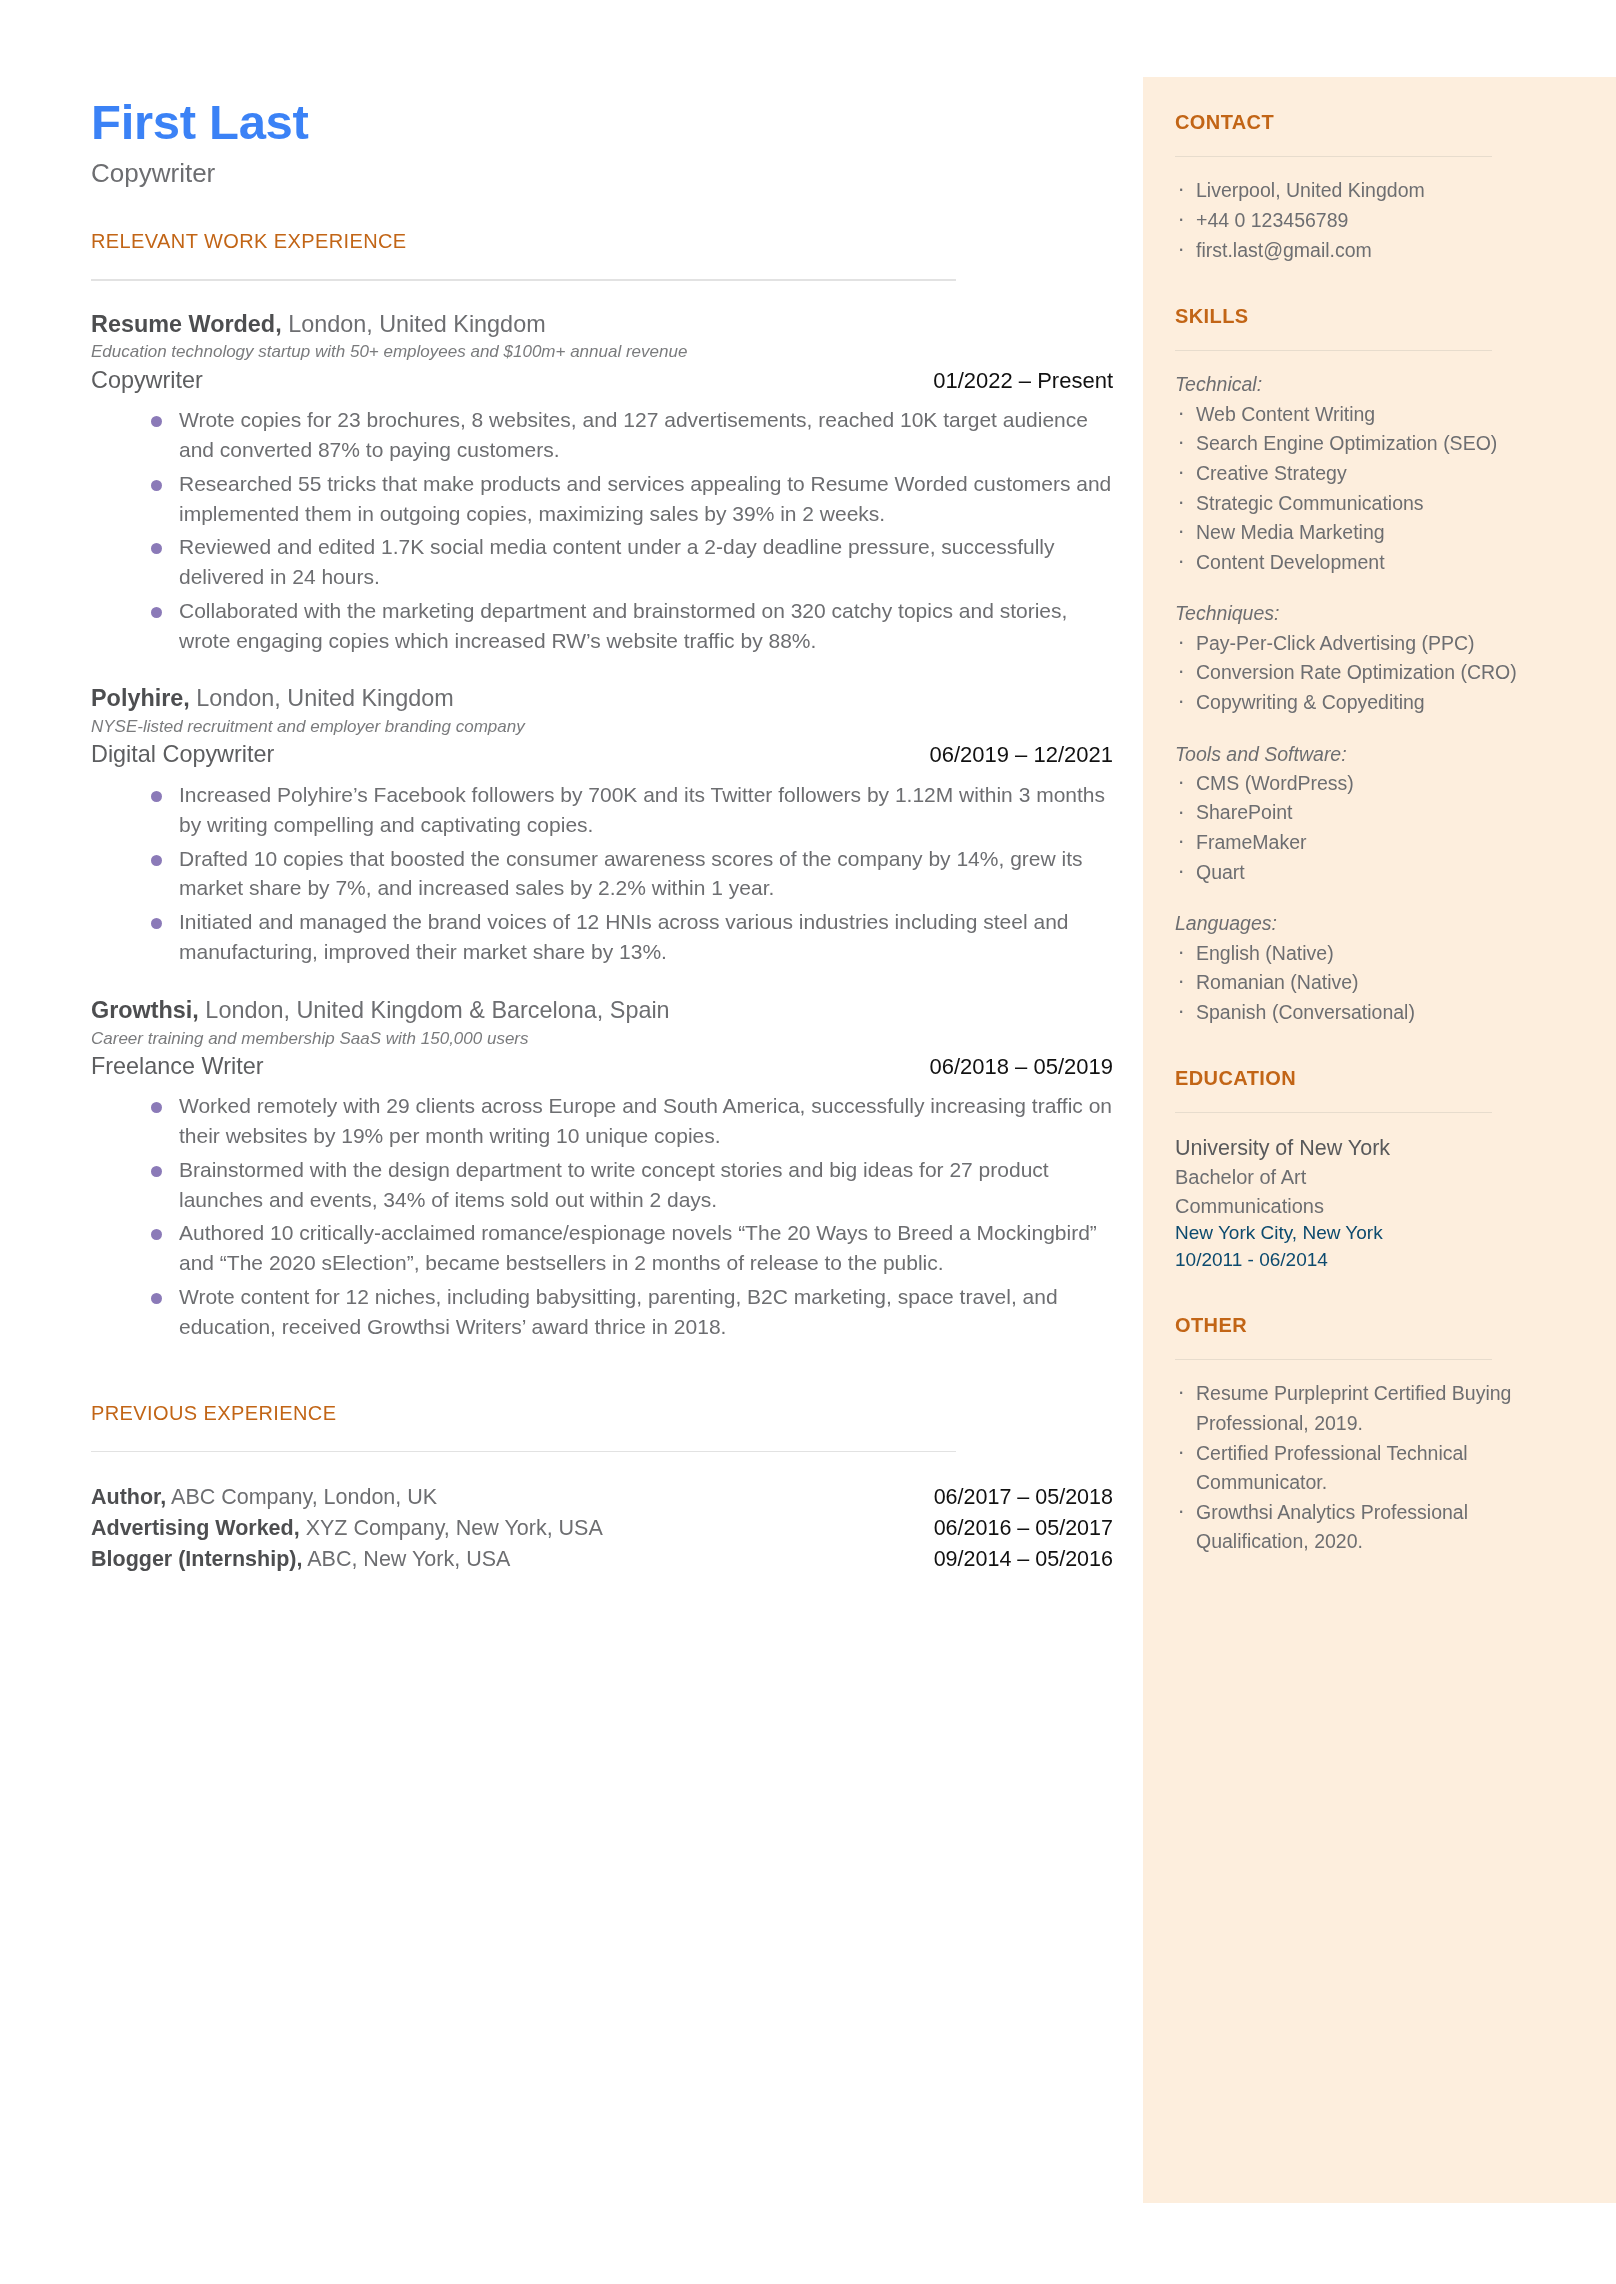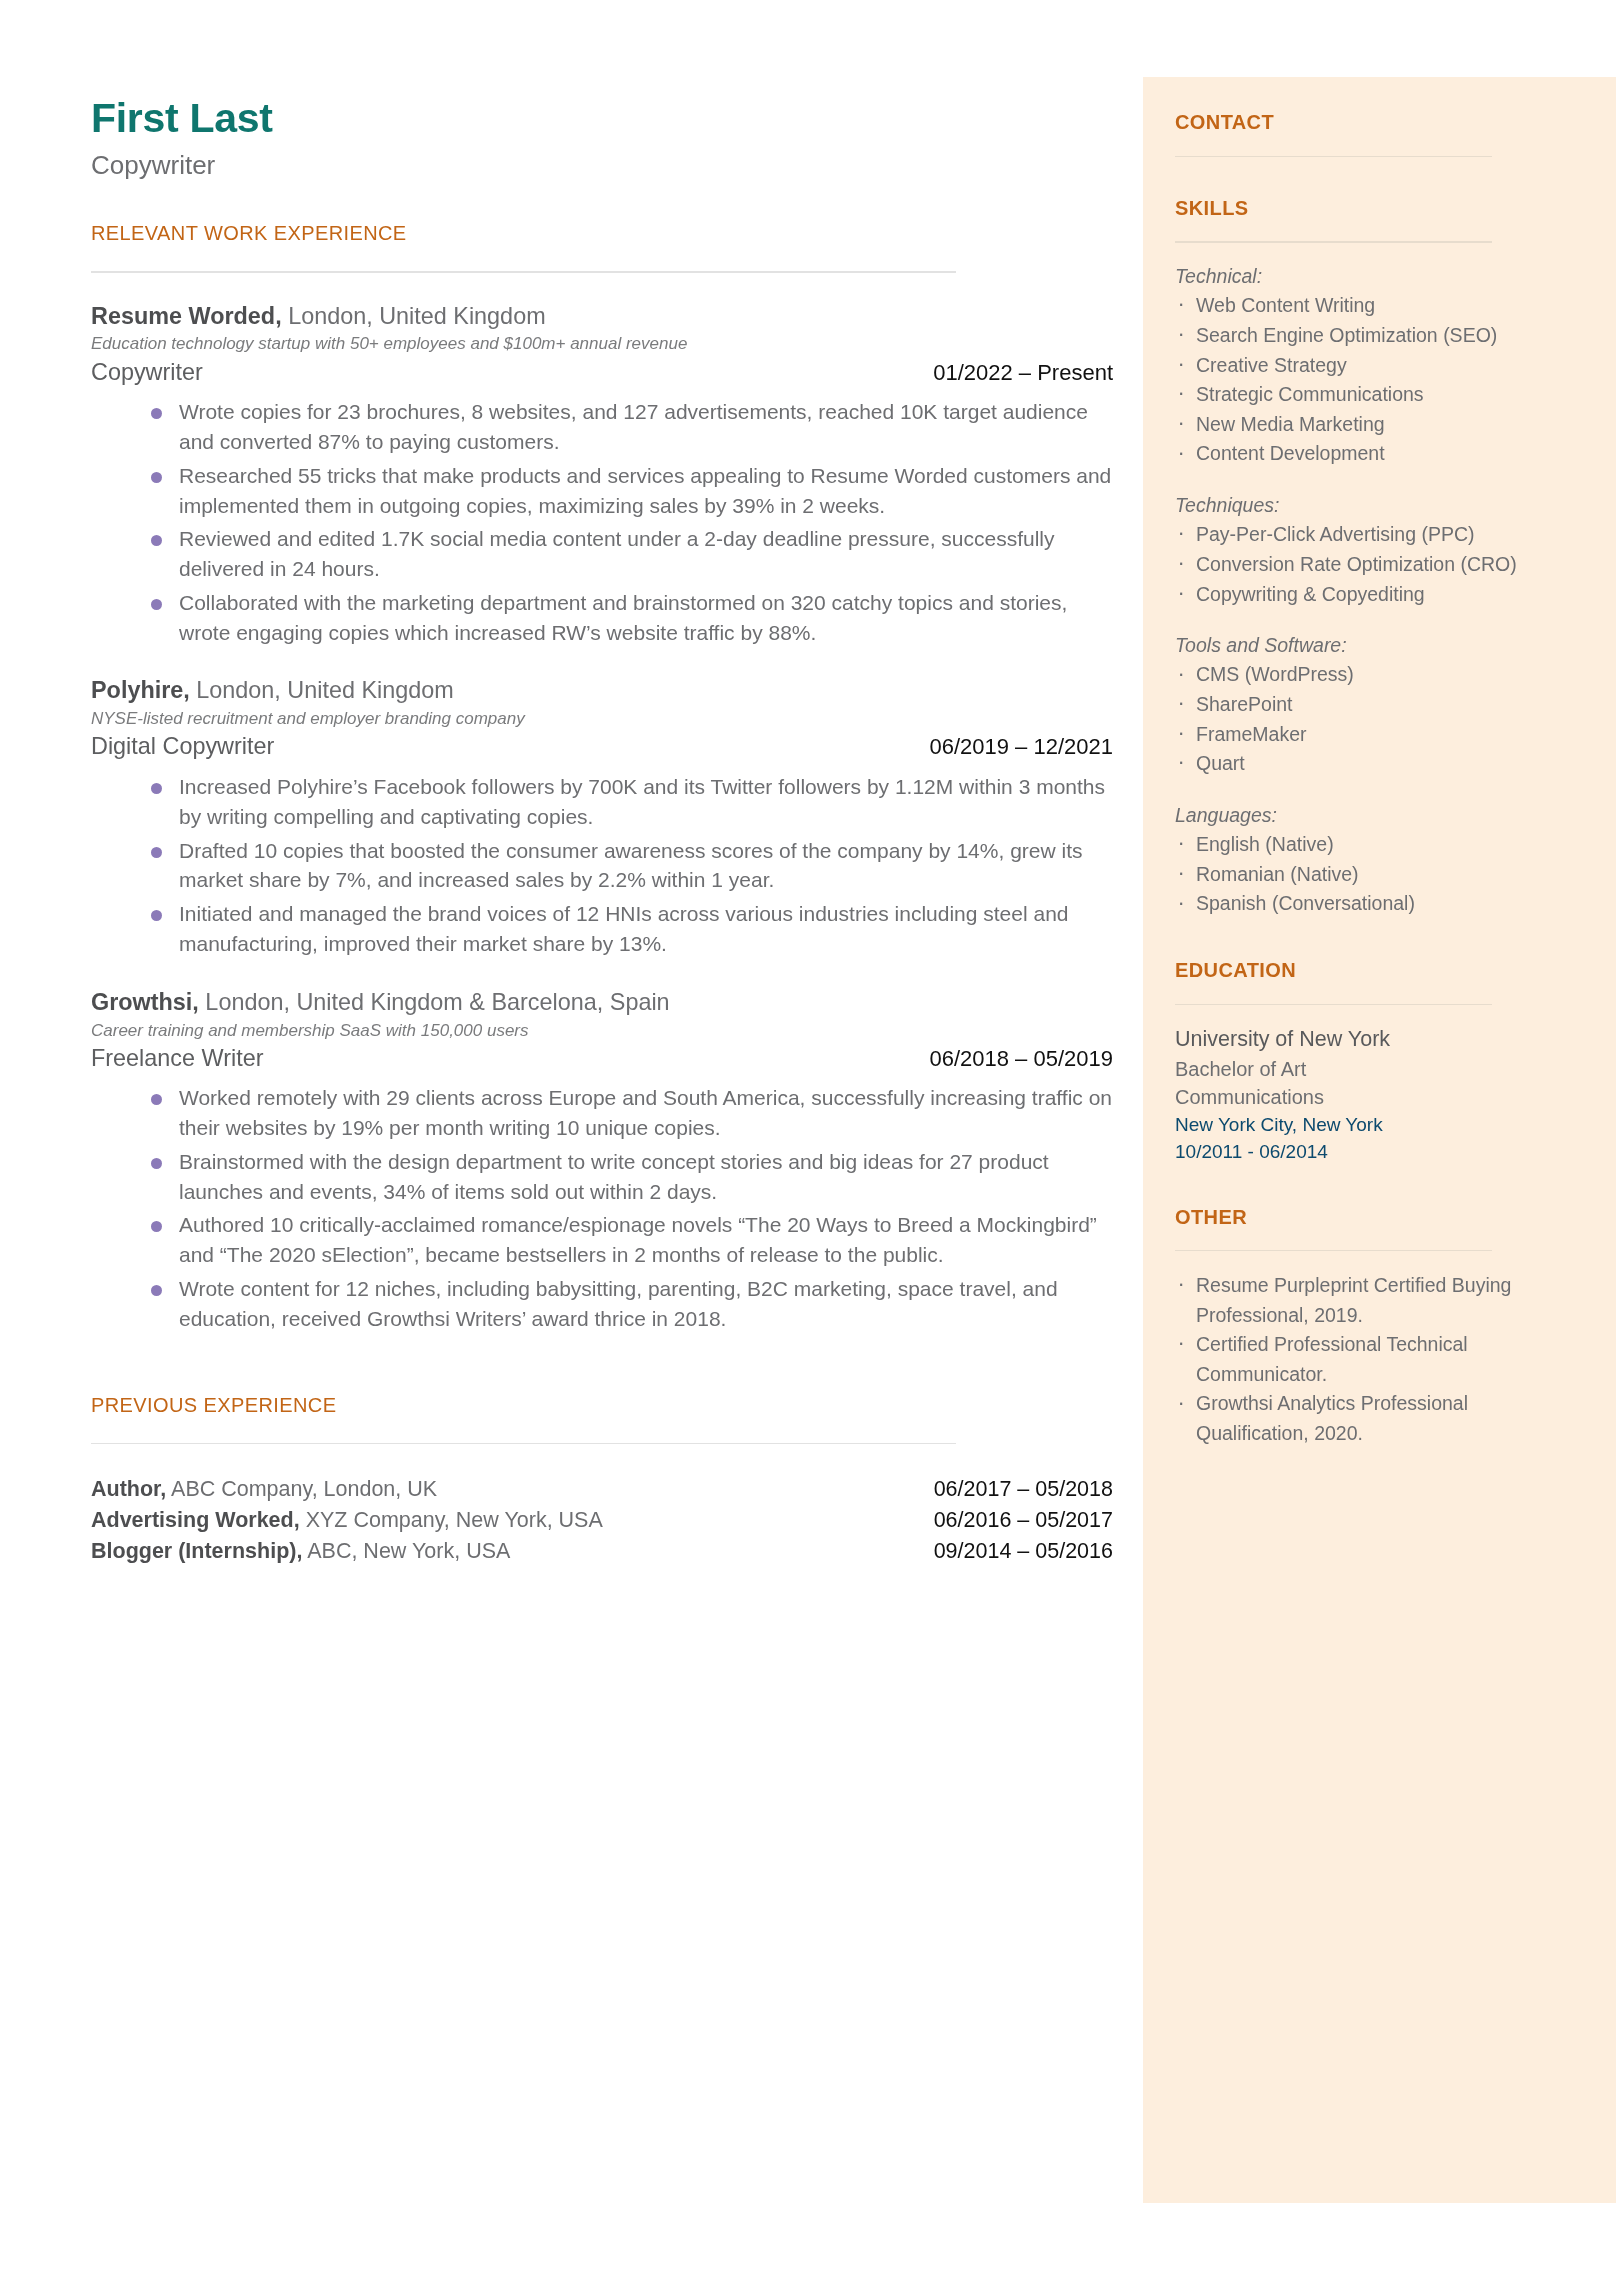--- a/index.html
+++ b/index.html
@@ -34,23 +34,23 @@
 
   
   .main {
     position: absolute;
     left: 91px;
     top: 98px;
     width: 1022px;
   }
 
   .name {
-    font-size: 41px;
+    font-size: 49px;
     font-weight: bold;
-    color: #0f766e;
+    color: #3b82f6;
     letter-spacing: -0.3px;
     line-height: 1.0;
     margin: 0 0 11.7px 0;
   }
   .headline {
     font-size: 26px;
     font-weight: normal;
     color: #6d6e71;
     margin: 0 0 43px 0;
     line-height: 1.1;
@@ -279,20 +279,25 @@
         <div class="dates">09/2014 – 05/2016</div>
       </div>
     </div>
 
   </div>
 
   <div class="side">
 
     <div class="side-head">CONTACT</div>
     <div class="side-rule"></div>
+    <div class="side-block">
+      <div class="side-li">Liverpool, United Kingdom</div>
+      <div class="side-li">+44 0 123456789</div>
+      <div class="side-li">first.last@gmail.com</div>
+    </div>
 
     <div class="side-head gap-top">SKILLS</div>
     <div class="side-rule"></div>
 
     <div class="side-block">
       <div class="side-group first">Technical:</div>
       <div class="side-li">Web Content Writing</div>
       <div class="side-li">Search Engine Optimization (SEO)</div>
       <div class="side-li">Creative Strategy</div>
       <div class="side-li">Strategic Communications</div>

